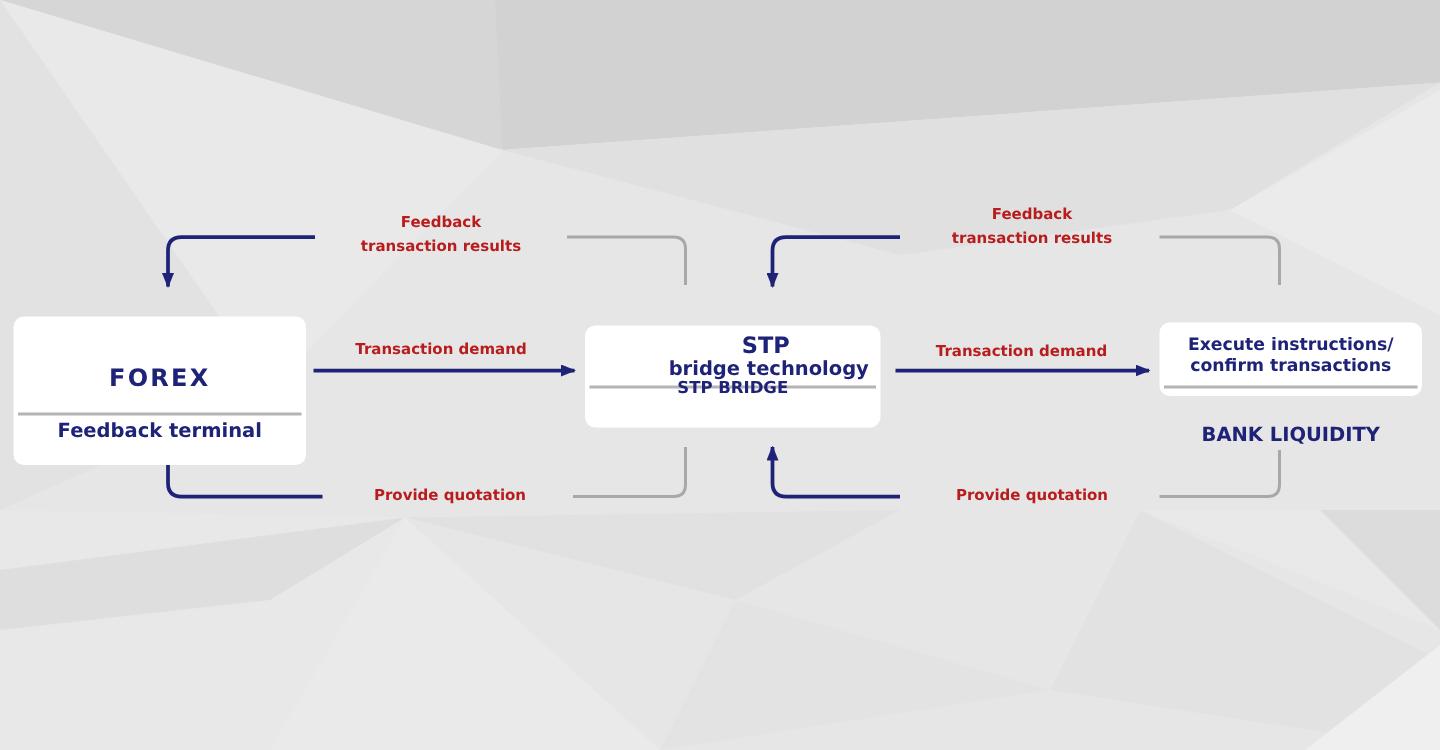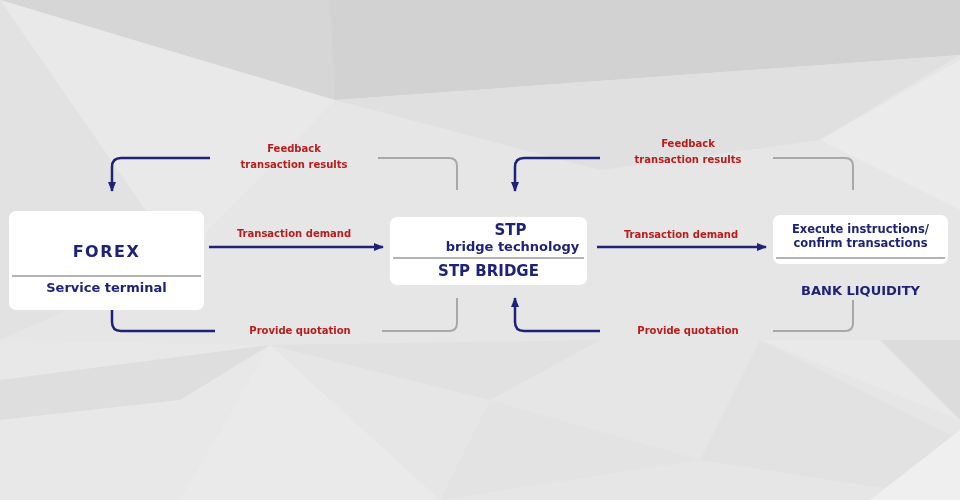--- a/index.html
+++ b/index.html
@@ -75,28 +75,28 @@
 <div class="label" style="left:606px; top:136px; width:164px;">
   <div>Feedback</div>
   <div>transaction results</div>
 </div>
 <div class="label" style="left:592px; top:227px; width:178px;">Transaction demand</div>
 <div class="label" style="left:604px; top:323px; width:168px;">Provide quotation</div>
 
 <div class="box" style="left:9px; top:211px; width:195px; height:99px;">
   <div class="txt" style="top:31px; font-size:16px; letter-spacing:1.5px;">FOREX</div>
   <div class="divider" style="top:64px;"></div>
-  <div class="txt" style="top:69px; font-size:13px;">Service terminal</div>
+  <div class="txt" style="top:69px; font-size:13px;">Feedback terminal</div>
 </div>
 
 <div class="box" style="left:390px; top:217px; width:197px; height:68px;">
   <div class="txt" style="top:4px; font-size:15px;padding-left:44px;">STP</div>
   <div class="txt" style="top:22px; font-size:13px;padding-left:48px;">bridge technology</div>
   <div class="divider" style="top:40px;"></div>
-  <div class="txt" style="top:45px; font-size:15px;">STP BRIDGE</div>
+  <div class="txt" style="top:35px; font-size:11px;">STP BRIDGE</div>
 </div>
 
 <div class="box" style="left:773px; top:215px; width:175px; height:49px;">
   <div class="txt" style="top:7px; font-size:11.5px;">Execute instructions/</div>
   <div class="txt" style="top:21px; font-size:11.5px;">confirm transactions</div>
   <div class="divider" style="top:42px;"></div>
   <div class="txt" style="top:48px; font-size:13px;margin-top:20px;">BANK LIQUIDITY</div>
 </div>
 
 </body></html>

